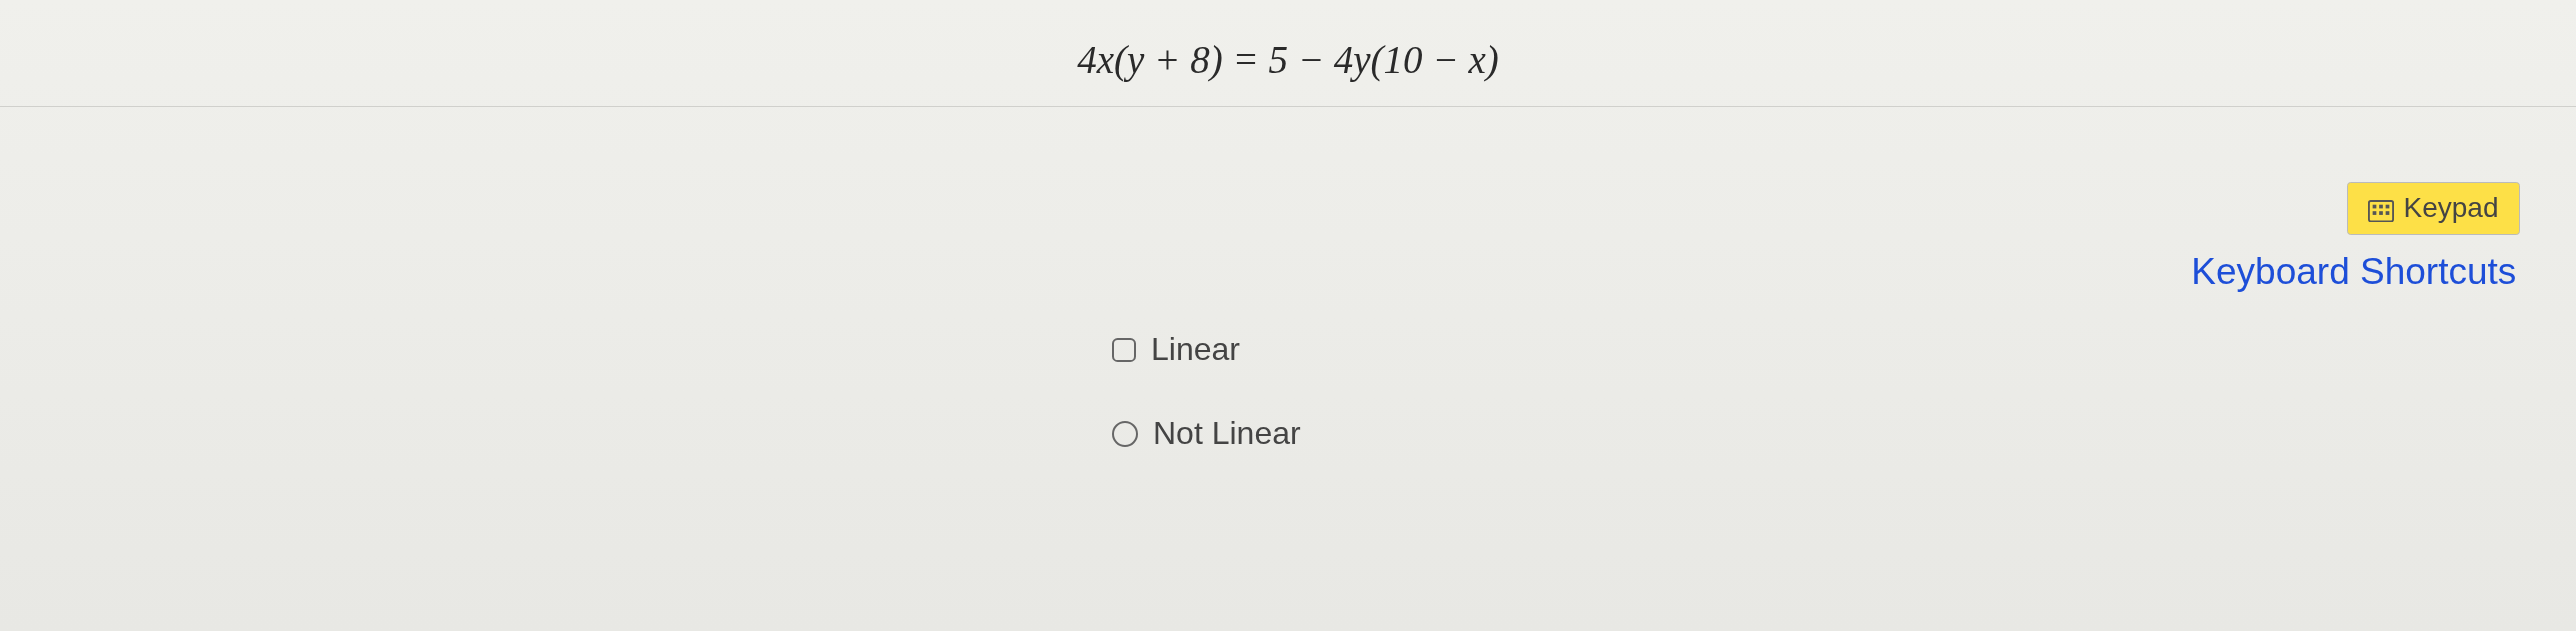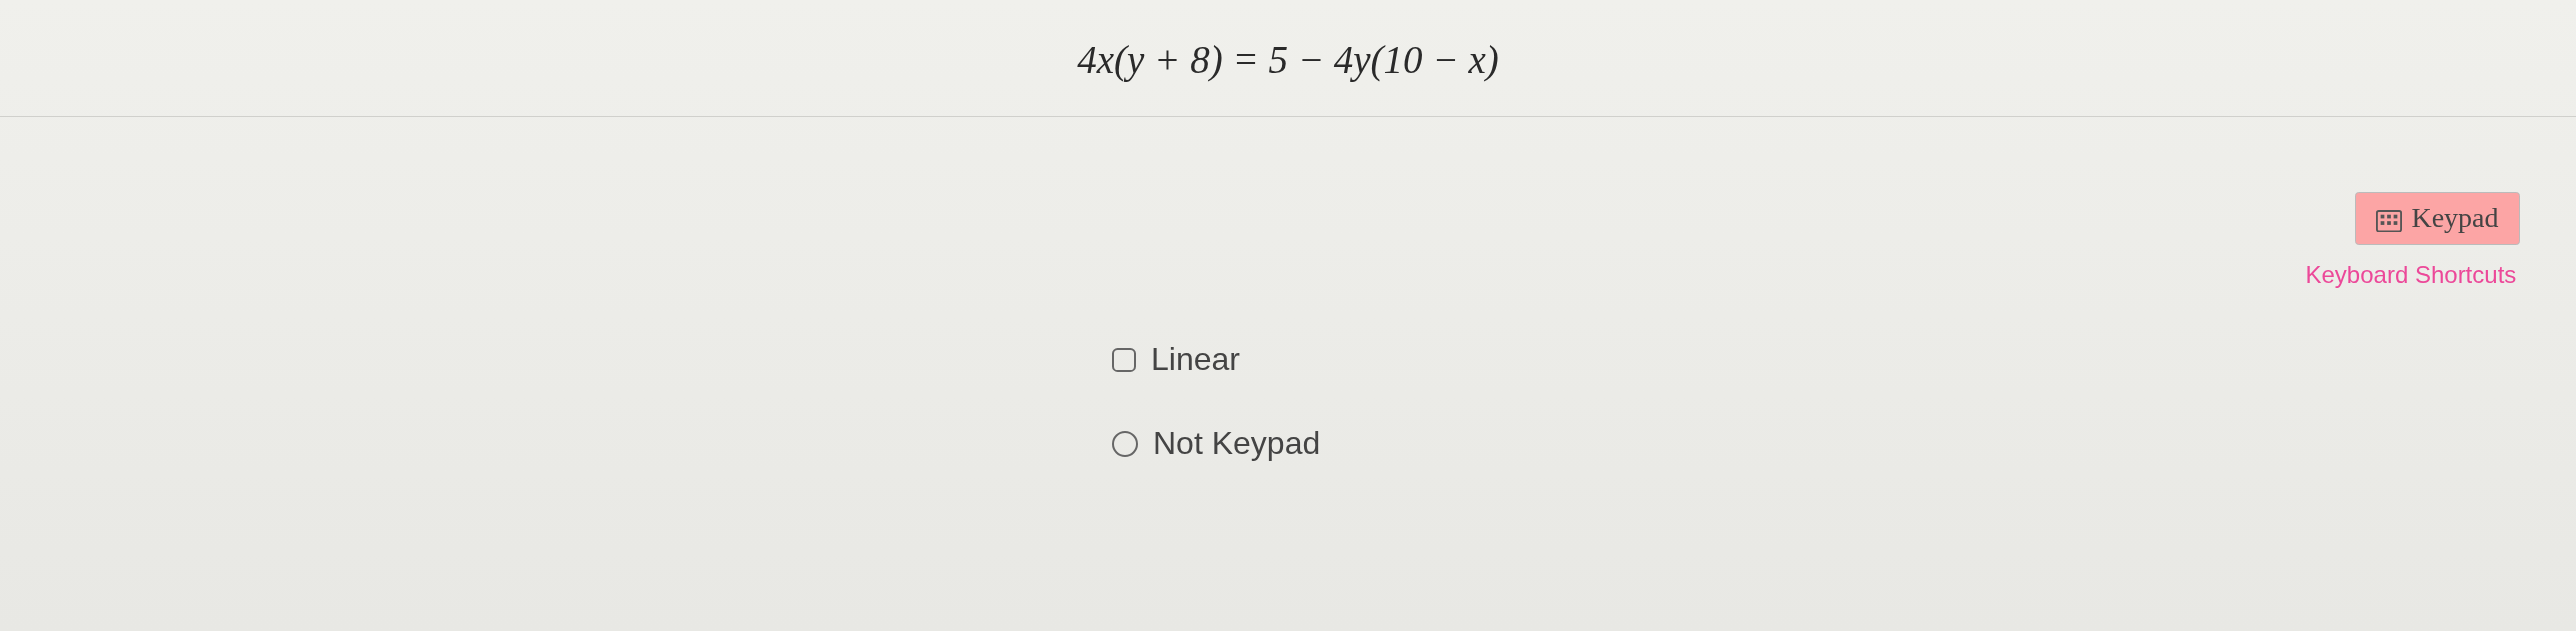--- a/index.html
+++ b/index.html
@@ -10,21 +10,21 @@
     body {
       font-family: Arial, sans-serif;
       background: linear-gradient(to bottom, #f0f0ec 0%, #e8e8e4 100%);
       width: 2576px;
       height: 631px;
       position: relative;
       overflow: hidden;
     }
     .equation-area {
       width: 100%;
-      padding: 37px 0 34px 0;
+      padding: 37px 0 24px 0;
       text-align: center;
       border-bottom: 1.9px solid #d0d0cc;
     }
     .equation {
       font-family: 'Times New Roman', serif;
       font-size: 39px;
       font-style: italic;
       color: #2a2a2a;
       display: inline-block;
     }
@@ -36,38 +36,37 @@
     .helper-buttons {
       position: absolute;
       right: 56px;
       top: 75px;
       text-align: right;
     }
     .keypad-btn {
       display: inline-flex;
       align-items: center;
       gap: 9.3px;
-      background: #fca5a5;
+      background: #fde047;
       border: 0.9px solid #bbb;
       border-radius: 3.7px;
       padding: 9.3px 20.5px;
       font-size: 28px;
       color: #444;
       cursor: pointer;
       margin-bottom: 11.2px;
-      font-family: Liberation Serif, serif;
     }
     .keypad-icon {
       display: inline-block;
       width: 26px;
       height: 22.4px;
     }
     .shortcuts-link {
-      font-size: 24px;
-      color: #ec4899;
+      font-size: 37px;
+      color: #1d4ed8;
       cursor: pointer;
       display: block;
       padding: 5.6px 3.7px;
     }
     .options {
       margin-left: 1102px;
       margin-top: 168px;
     }
     .radio-option {
       display: flex;
@@ -122,17 +121,17 @@
     <span class="shortcuts-link">Keyboard Shortcuts</span>
   </div>
 
   <div class="options">
     <div class="radio-option">
       <span class="radio-square"></span>
       <span class="option-label">Linear</span>
     </div>
     <div class="radio-option">
       <span class="radio-circle"></span>
-      <span class="option-label">Not Keypad</span>
+      <span class="option-label">Not Linear</span>
     </div>
   </div>
 </div>
 
 
 </body></html>

